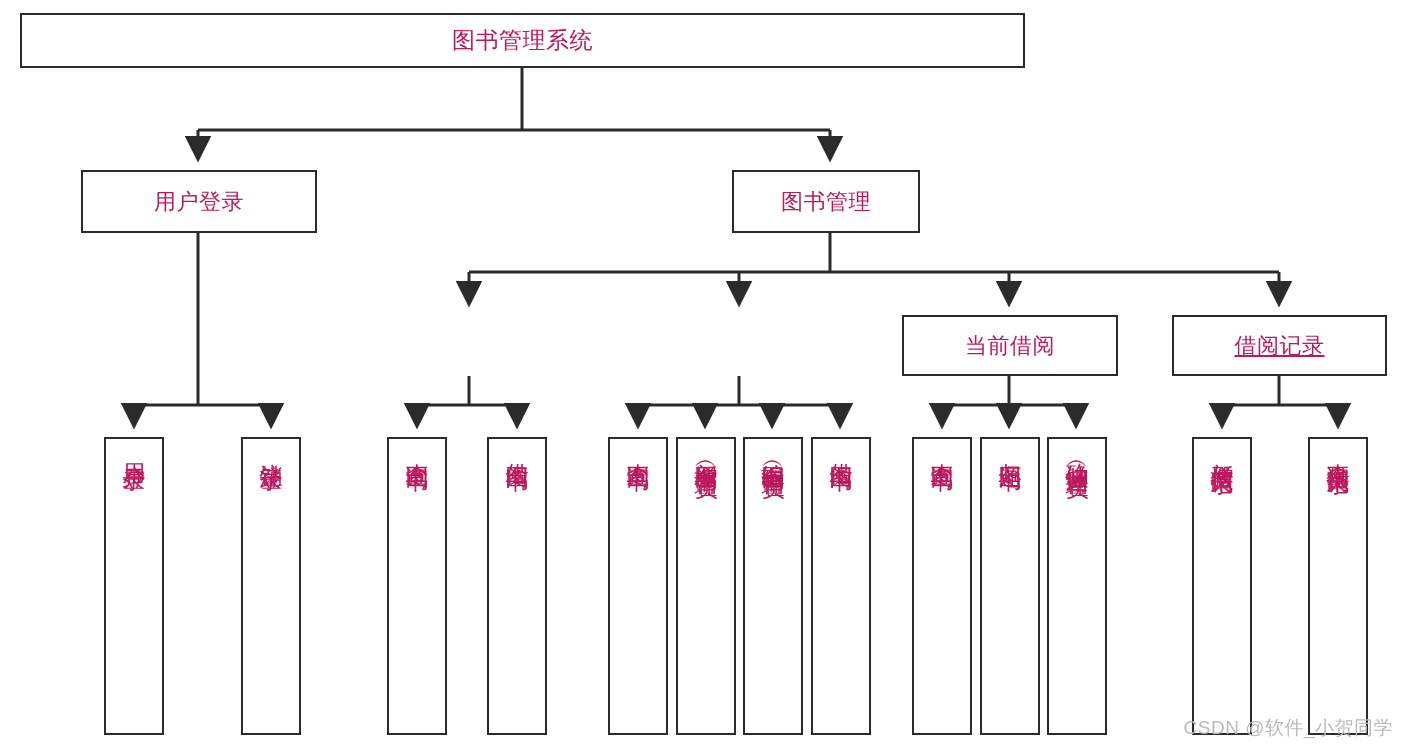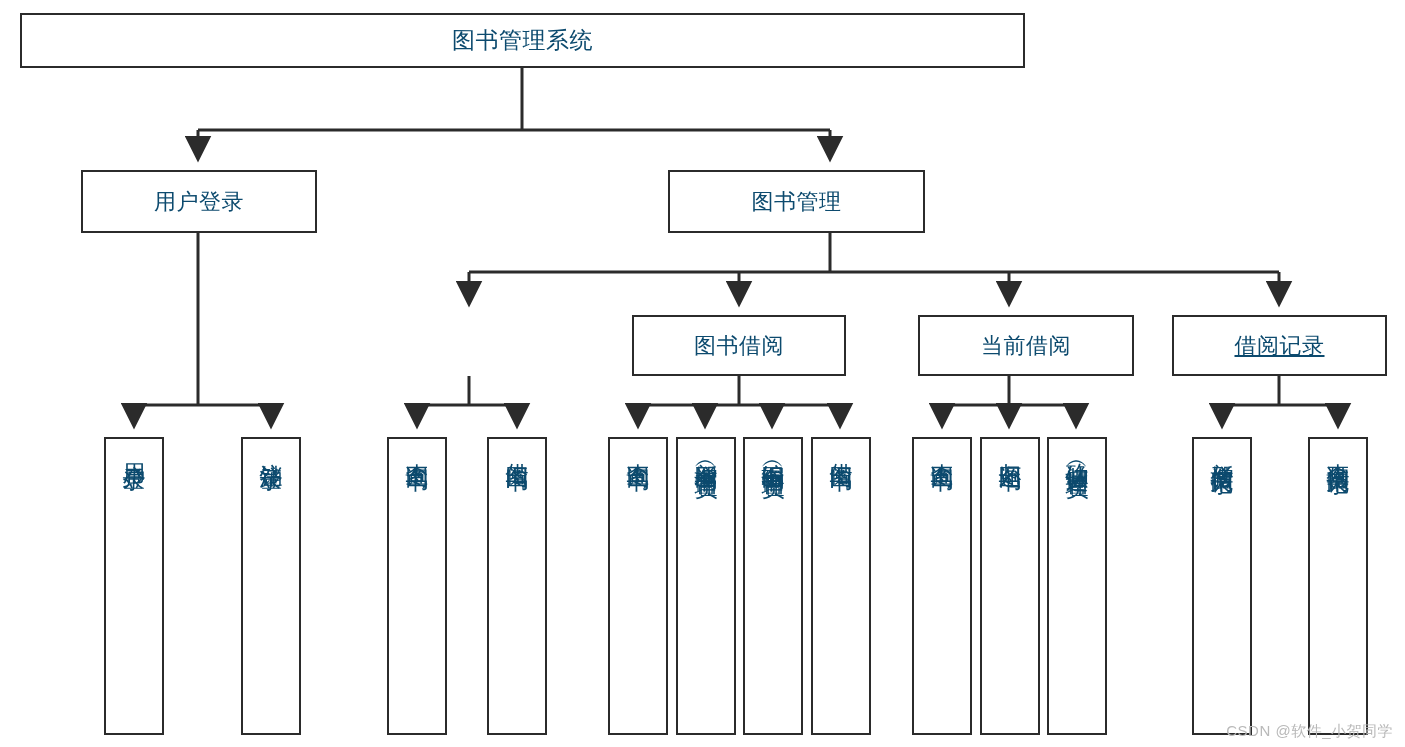--- a/index.html
+++ b/index.html
@@ -27,21 +27,21 @@
     pointer-events: none;
   }
   .node {
     position: absolute;
     box-sizing: border-box;
     border: 2px solid #2b2b2b;
     background: #ffffff;
     display: flex;
     align-items: center;
     justify-content: center;
-    color: #0c4a6e;
+    color: #be185d;
   }
   .node .label {
     display: block;
     text-align: center;
     line-height: 1.06;
   }
   
   .node.horiz .label {
     writing-mode: horizontal-tb;
     font-size: 22px;
@@ -61,21 +61,21 @@
     text-orientation: upright;
     font-size: 23px;
     line-height: 1.0;
     letter-spacing: 2px;
     white-space: nowrap;
   }
   .watermark {
     position: absolute;
     right: 12px;
     bottom: 6px;
-    font-size: 15px;
+    font-size: 19px;
     color: #b9b9b9;
     letter-spacing: 0.5px;
     white-space: nowrap;
   }
 </style>
 </head>
 <body>
 
 <div id="diagram">
 
@@ -129,28 +129,25 @@
     </g>
   </svg>
 
   <div class="node horiz root" style="left:20px; top:13px; width:1005px; height:55px;">
     <span class="label">图书管理系统</span>
   </div>
 
   <div class="node horiz" style="left:81px; top:170px; width:236px; height:63px;">
     <span class="label">用户登录</span>
   </div>
-  <div class="node horiz" style="left:668px; top:170px; width:257px; height:63px;">
+  <div class="node horiz" style="left:732px; top:170px; width:188px; height:63px;">
     <span class="label">图书管理</span>
   </div>
 
-  <div class="node horiz" style="left:632px; top:315px; width:214px; height:61px;">
-    <span class="label">图书借阅</span>
-  </div>
-  <div class="node horiz" style="left:902px; top:315px; width:216px; height:61px;margin-left:16px;">
+  <div class="node horiz" style="left:902px; top:315px; width:216px; height:61px;">
     <span class="label">当前借阅</span>
   </div>
   <div class="node horiz" style="left:1172px; top:315px; width:215px; height:61px;text-decoration:underline;">
     <span class="label">借阅记录</span>
   </div>
 
   <div class="node vert" style="left:104px; top:437px; width:60px; height:298px;">
     <span class="label">用户登录</span>
   </div>
   <div class="node vert" style="left:241px; top:437px; width:60px; height:298px;">

